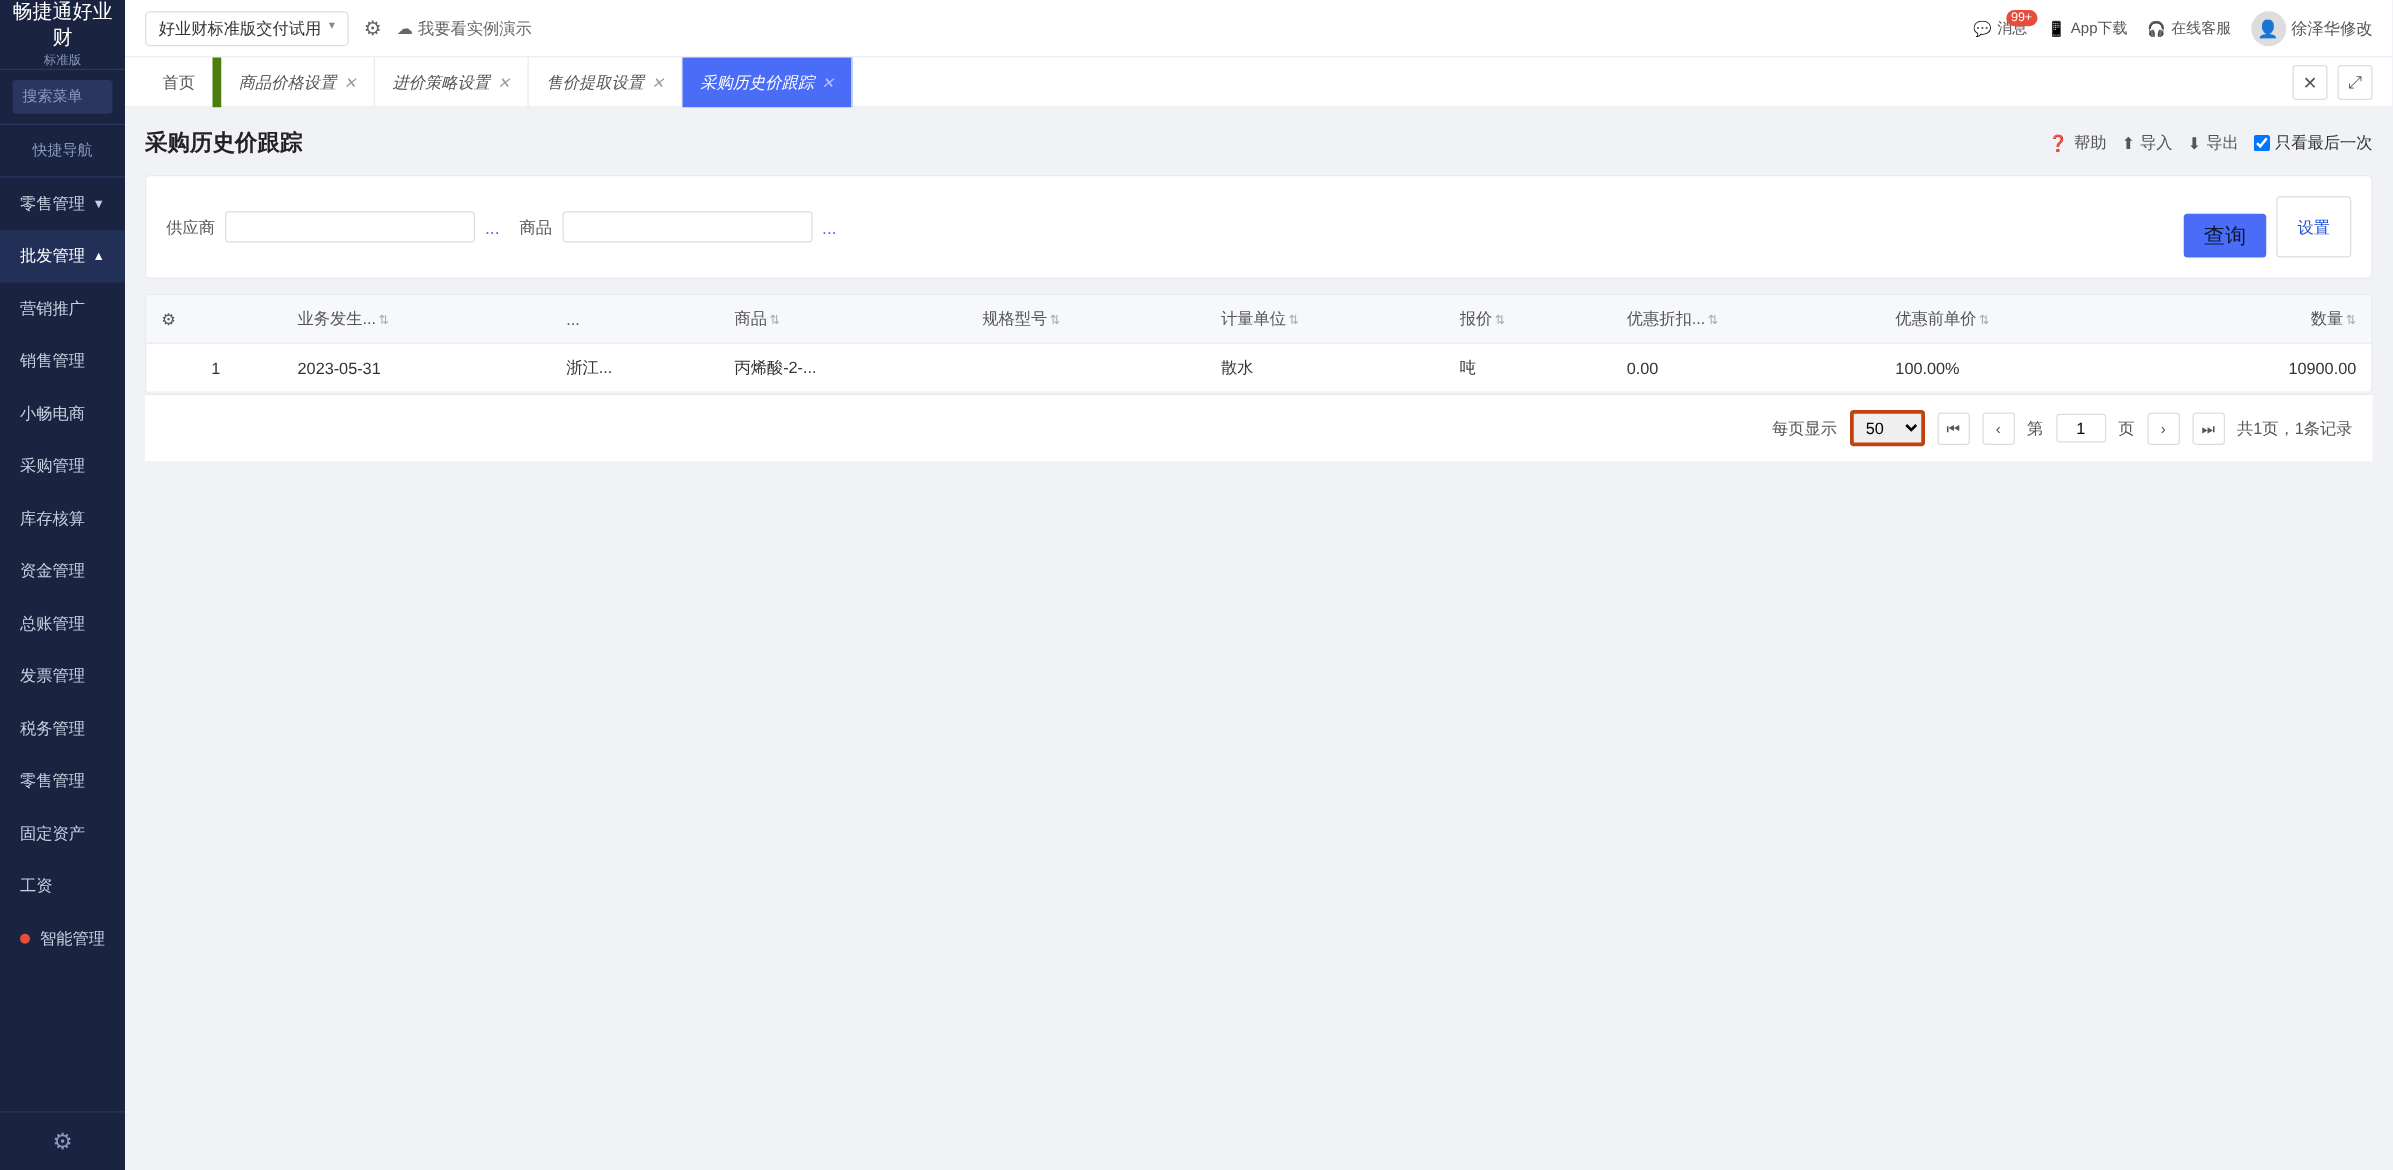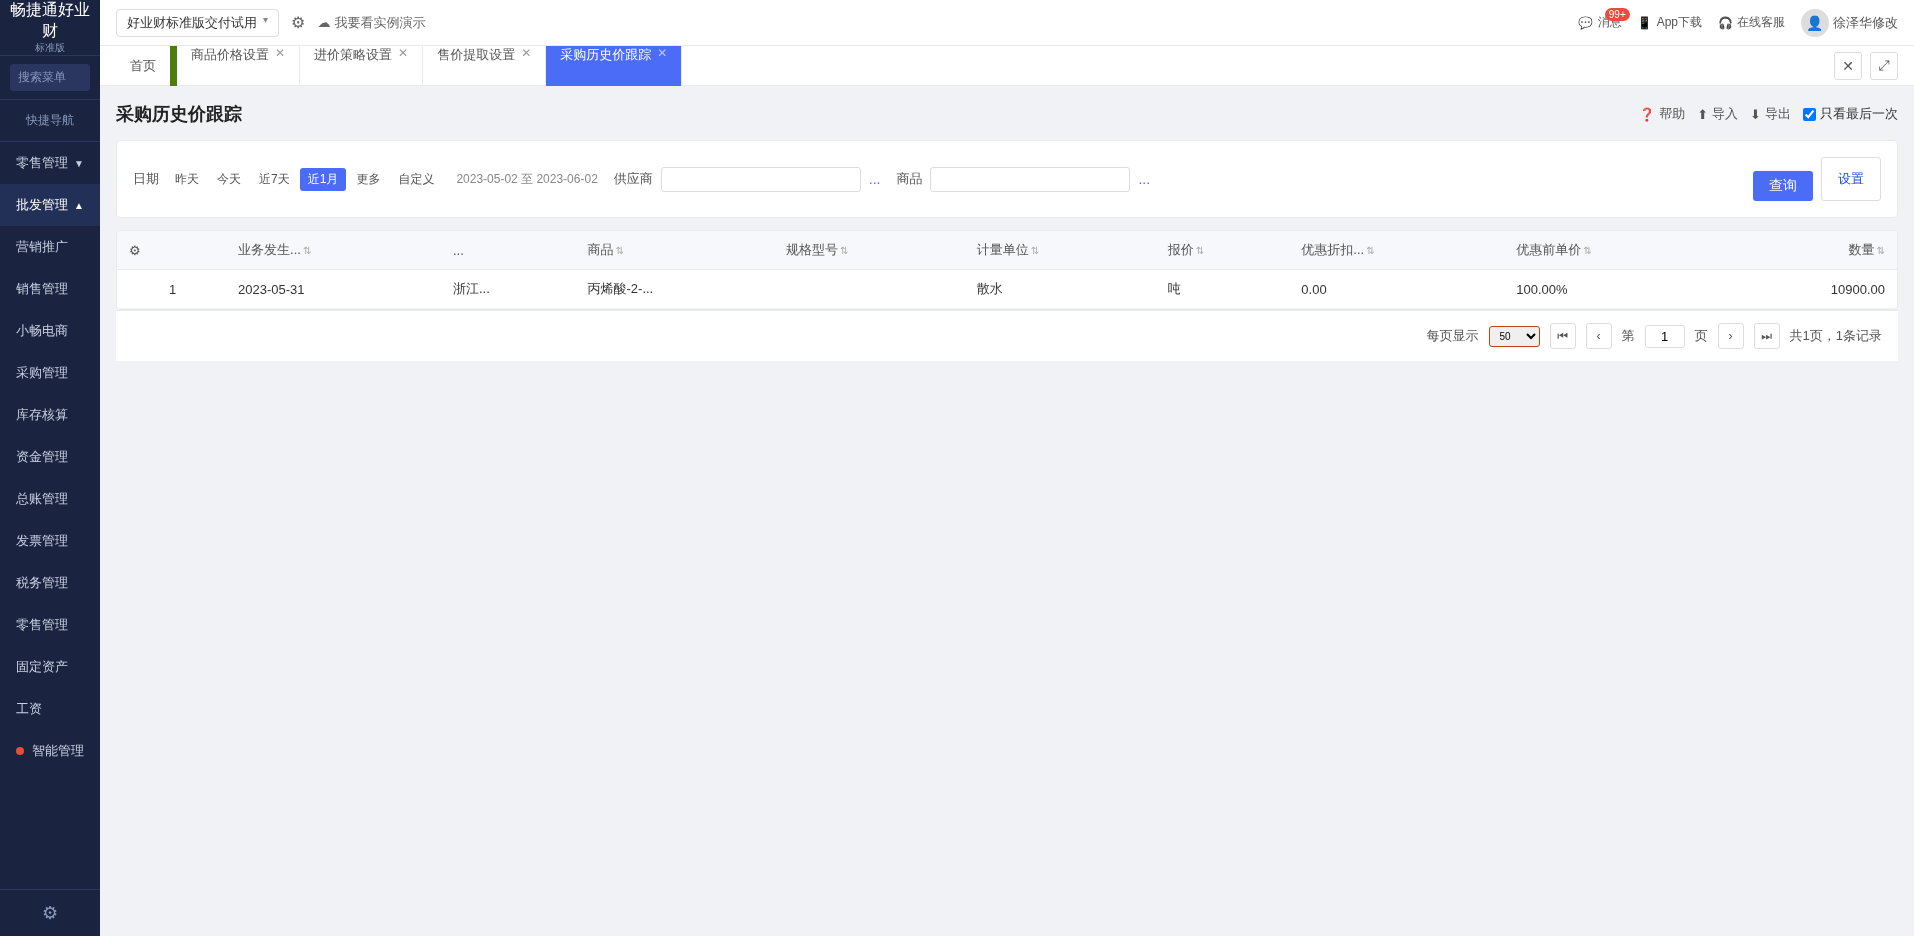--- a/index.html
+++ b/index.html
@@ -185,29 +185,30 @@
       border-bottom: 1px solid #e8eaed;
       display: flex;
       align-items: center;
       padding: 0 16px;
       gap: 0;
       flex-shrink: 0;
       height: 40px;
     }
     .tab {
       display: flex;
-      align-items: flex-start;
+      align-items: center;
       gap: 6px;
       padding: 0 14px;
       height: 40px;
       font-size: 13px;
       color: #555;
       cursor: pointer;
       border-right: 1px solid #e8eaed;
       white-space: nowrap;
+      font-style: italic;
     }
     .tab:first-child { border-left: none; }
     .tab.active {
       background: #4a6cf7;
       color: #fff;
     }
     .tab .close-btn {
       font-size: 12px;
       opacity: 0.6;
       cursor: pointer;
@@ -331,25 +332,25 @@
       font-size: 14px;
       cursor: pointer;
     }
     .filter-actions {
       margin-left: auto;
       display: flex;
       gap: 8px;
     }
     .btn-primary {
       background: #4a6cf7;
-      color: #ffffff;
+      color: #0f172a;
       border: none;
       padding: 6px 16px;
       border-radius: 3px;
-      font-size: 14px;
+      font-size: 17px;
       cursor: pointer;
       margin-top: 14px;
     }
     .btn-default {
       background: #fff;
       color: #1d4ed8;
       border: 1px solid #ddd;
       padding: 6px 16px;
       border-radius: 3px;
       font-size: 13px;
@@ -391,24 +392,24 @@
       border-top: 1px solid #e8eaed;
       padding: 12px 16px;
       display: flex;
       align-items: center;
       justify-content: flex-end;
       gap: 10px;
       font-size: 13px;
       color: #555;
     }
     .page-size-select {
-      border: 1px solid #c2410c;
+      border: 3px solid #c2410c;
       border-radius: 3px;
       padding: 3px 6px;
-      font-size: 10px;
+      font-size: 13px;
     }
     .page-btn {
       width: 26px;
       height: 26px;
       display: inline-flex;
       align-items: center;
       justify-content: center;
       border: 1px solid #ddd;
       border-radius: 3px;
       cursor: pointer;
@@ -574,32 +575,20 @@
         </div>
         <label class="checkbox-label">
           <input type="checkbox" checked="" style="">
           <span>只看最后一次</span>
         </label>
       </div>
     </div>
 
     <div class="filter-card">
       <div class="filter-row">
-        <div class="filter-group">
-          <span class="filter-label">日期</span>
-          <div class="date-tabs">
-            <div class="date-tab">昨天</div>
-            <div class="date-tab">今天</div>
-            <div class="date-tab">近7天</div>
-            <div class="date-tab active">近1月</div>
-            <div class="date-tab">更多</div>
-            <div class="date-tab">自定义</div>
-          </div>
-          <span class="date-range">2023-05-02 至 2023-06-02</span>
-        </div>
         <div class="filter-group">
           <span class="filter-label">供应商</span>
           <input class="filter-input" type="text" style="">
           <span class="filter-ellipsis">...</span>
         </div>
         <div class="filter-group">
           <span class="filter-label">商品</span>
           <input class="filter-input" type="text" style="">
           <span class="filter-ellipsis">...</span>
         </div>

